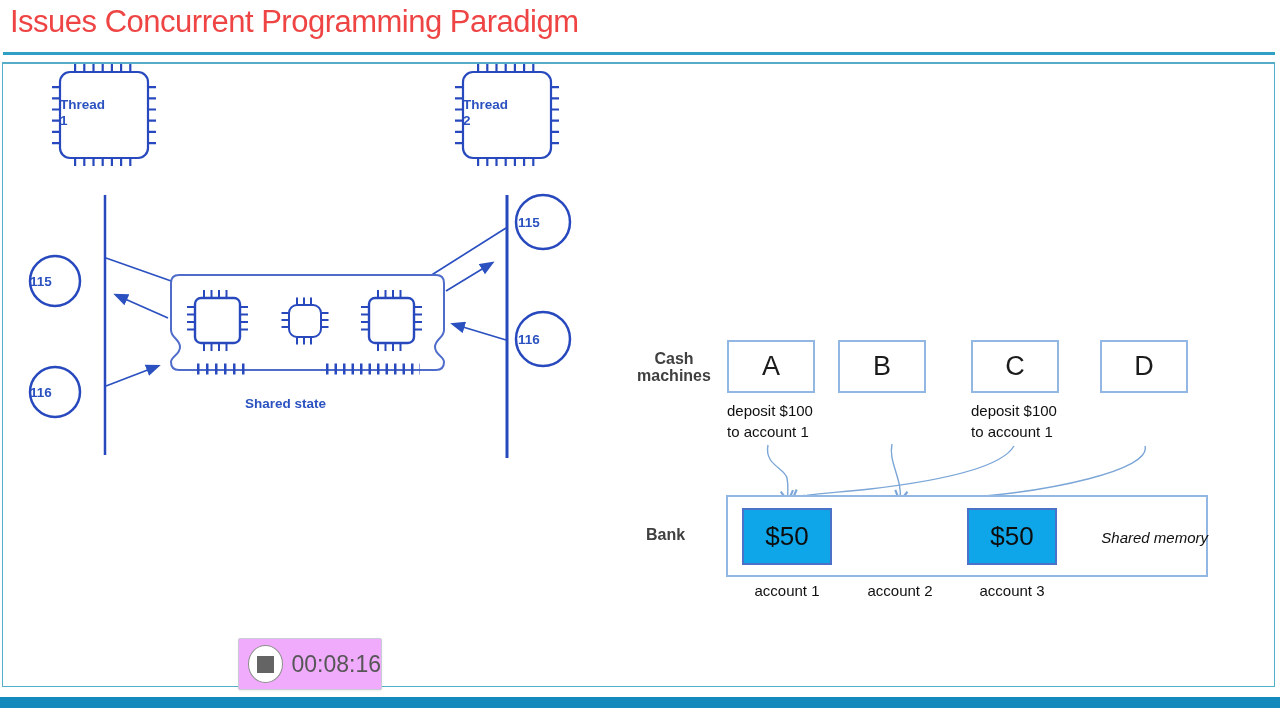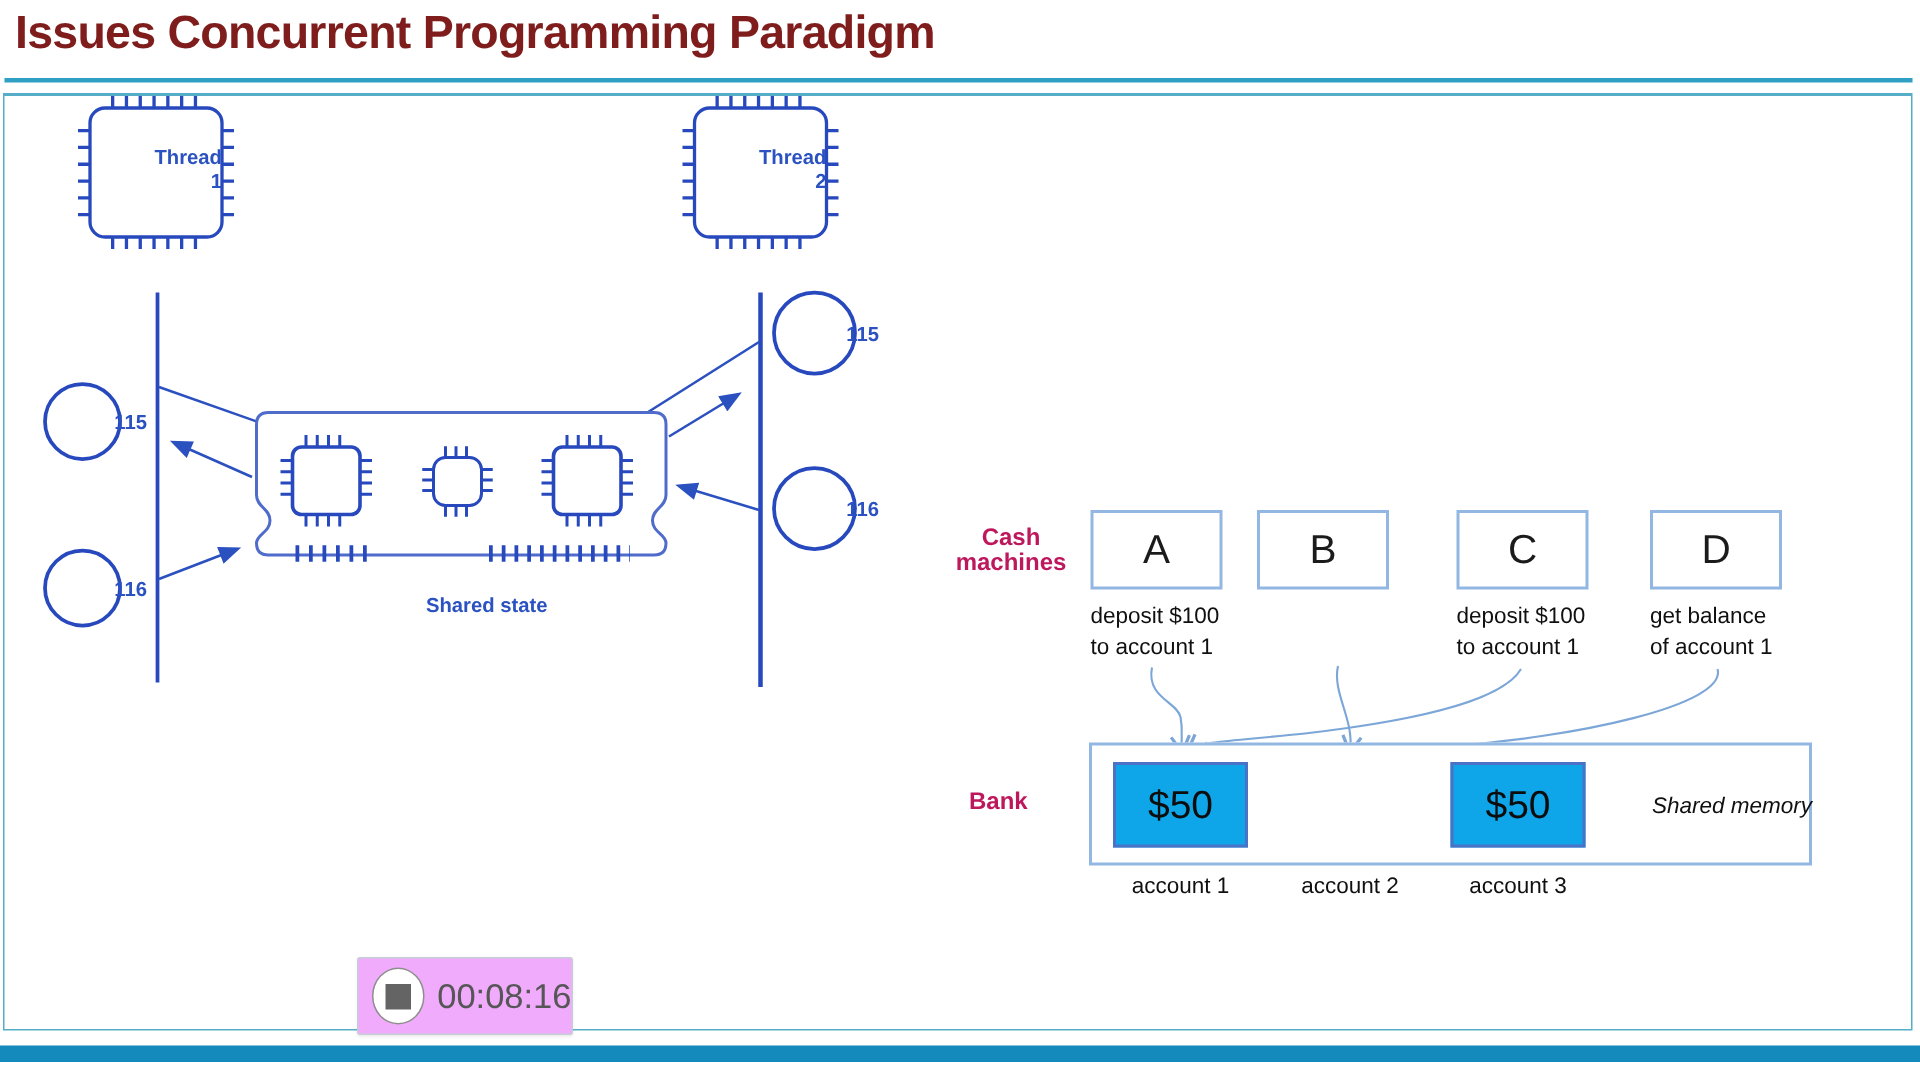--- a/index.html
+++ b/index.html
@@ -1,32 +1,32 @@
 <!DOCTYPE html>
 <html><head>
 <meta charset="utf-8">
 <style>
   html,body{margin:0;padding:0;background:#fff;}
   .stage{position:relative;width:1280px;height:720px;background:#ffffff;overflow:hidden;
          font-family:"Liberation Sans",sans-serif;}
   .abs{position:absolute;}
-  .title{left:10px;top:4px;font-size:31px;font-weight:bold;color:#7f1d1d;letter-spacing:-0.5px;}
+  .title{left:10px;top:4px;font-size:31px;font-weight:normal;color:#ef4444;letter-spacing:-0.5px;}
   .title-rule{left:3px;top:52px;width:1272px;height:3px;background:#2f9fc4;}
   .content-frame{left:2px;top:62px;width:1273px;height:625px;border:1px solid #55adc8;
                  border-top-width:2px;box-sizing:border-box;}
   .bottom-bar{left:0;top:697px;width:1280px;height:11px;background:#1489bb;}
 
   svg.linework{position:absolute;left:0;top:0;width:1280px;height:720px;pointer-events:none;}
 
-  .blue-label{color:#2b52c0;font-weight:bold;font-size:13.5px;text-align:right;line-height:16px;}
+  .blue-label{color:#2b52c0;font-weight:bold;font-size:13.5px;text-align:left;line-height:16px;}
   .thread-label{width:88px;}
   .badge-label{width:68px;}
   .shared-state{width:120px;}
 
-  .black-bold{font-weight:bold;color:#be185d;font-size:16px;line-height:17px;text-align:center;}
+  .black-bold{font-weight:bold;color:#404040;font-size:16px;line-height:17px;text-align:center;}
   .machine-box{width:88px;height:53px;border:2px solid #93b7e3;background:#fff;
                display:flex;align-items:center;justify-content:center;
                font-size:27px;color:#1b1b1b;box-sizing:border-box;}
   .machine-desc{font-size:15px;color:#101010;line-height:20.5px;text-align:left;width:132px;}
   .bank-outer{width:482px;height:82px;border:2px solid #93b7e3;box-sizing:border-box;background:#fff;}
   .account-box{width:90px;height:57px;border:2px solid #4b72c6;background:#0ea5e9;
                display:flex;align-items:center;justify-content:center;
                font-size:26px;color:#0d0d0d;box-sizing:border-box;}
   .account-name{width:100px;font-size:15px;color:#101010;text-align:center;}
   .shared-memory{width:130px;font-size:15px;color:#101010;text-align:right;font-style:italic;}
@@ -170,24 +170,20 @@
   </div>
 
   <div class="abs machine-desc" style="left:727px;top:401px;">
     <div>deposit $100</div>
     <div>to account 1</div>
   </div>
   <div class="abs machine-desc" style="left:971px;top:401px;">
     <div>deposit $100</div>
     <div>to account 1</div>
   </div>
-  <div class="abs machine-desc" style="left:1100px;top:401px;">
-    <div>get balance</div>
-    <div>of account 1</div>
-  </div>
 
   <div class="abs black-bold" style="left:646px;top:526px;width:46px;text-align:left;">Bank</div>
   <div class="abs bank-outer" style="left:726px;top:495px;"></div>
 
   <div class="abs account-box" style="left:742px;top:508px;">
     <span>$50</span>
   </div>
   <div class="abs account-box" style="left:967px;top:508px;">
     <span>$50</span>
   </div>

